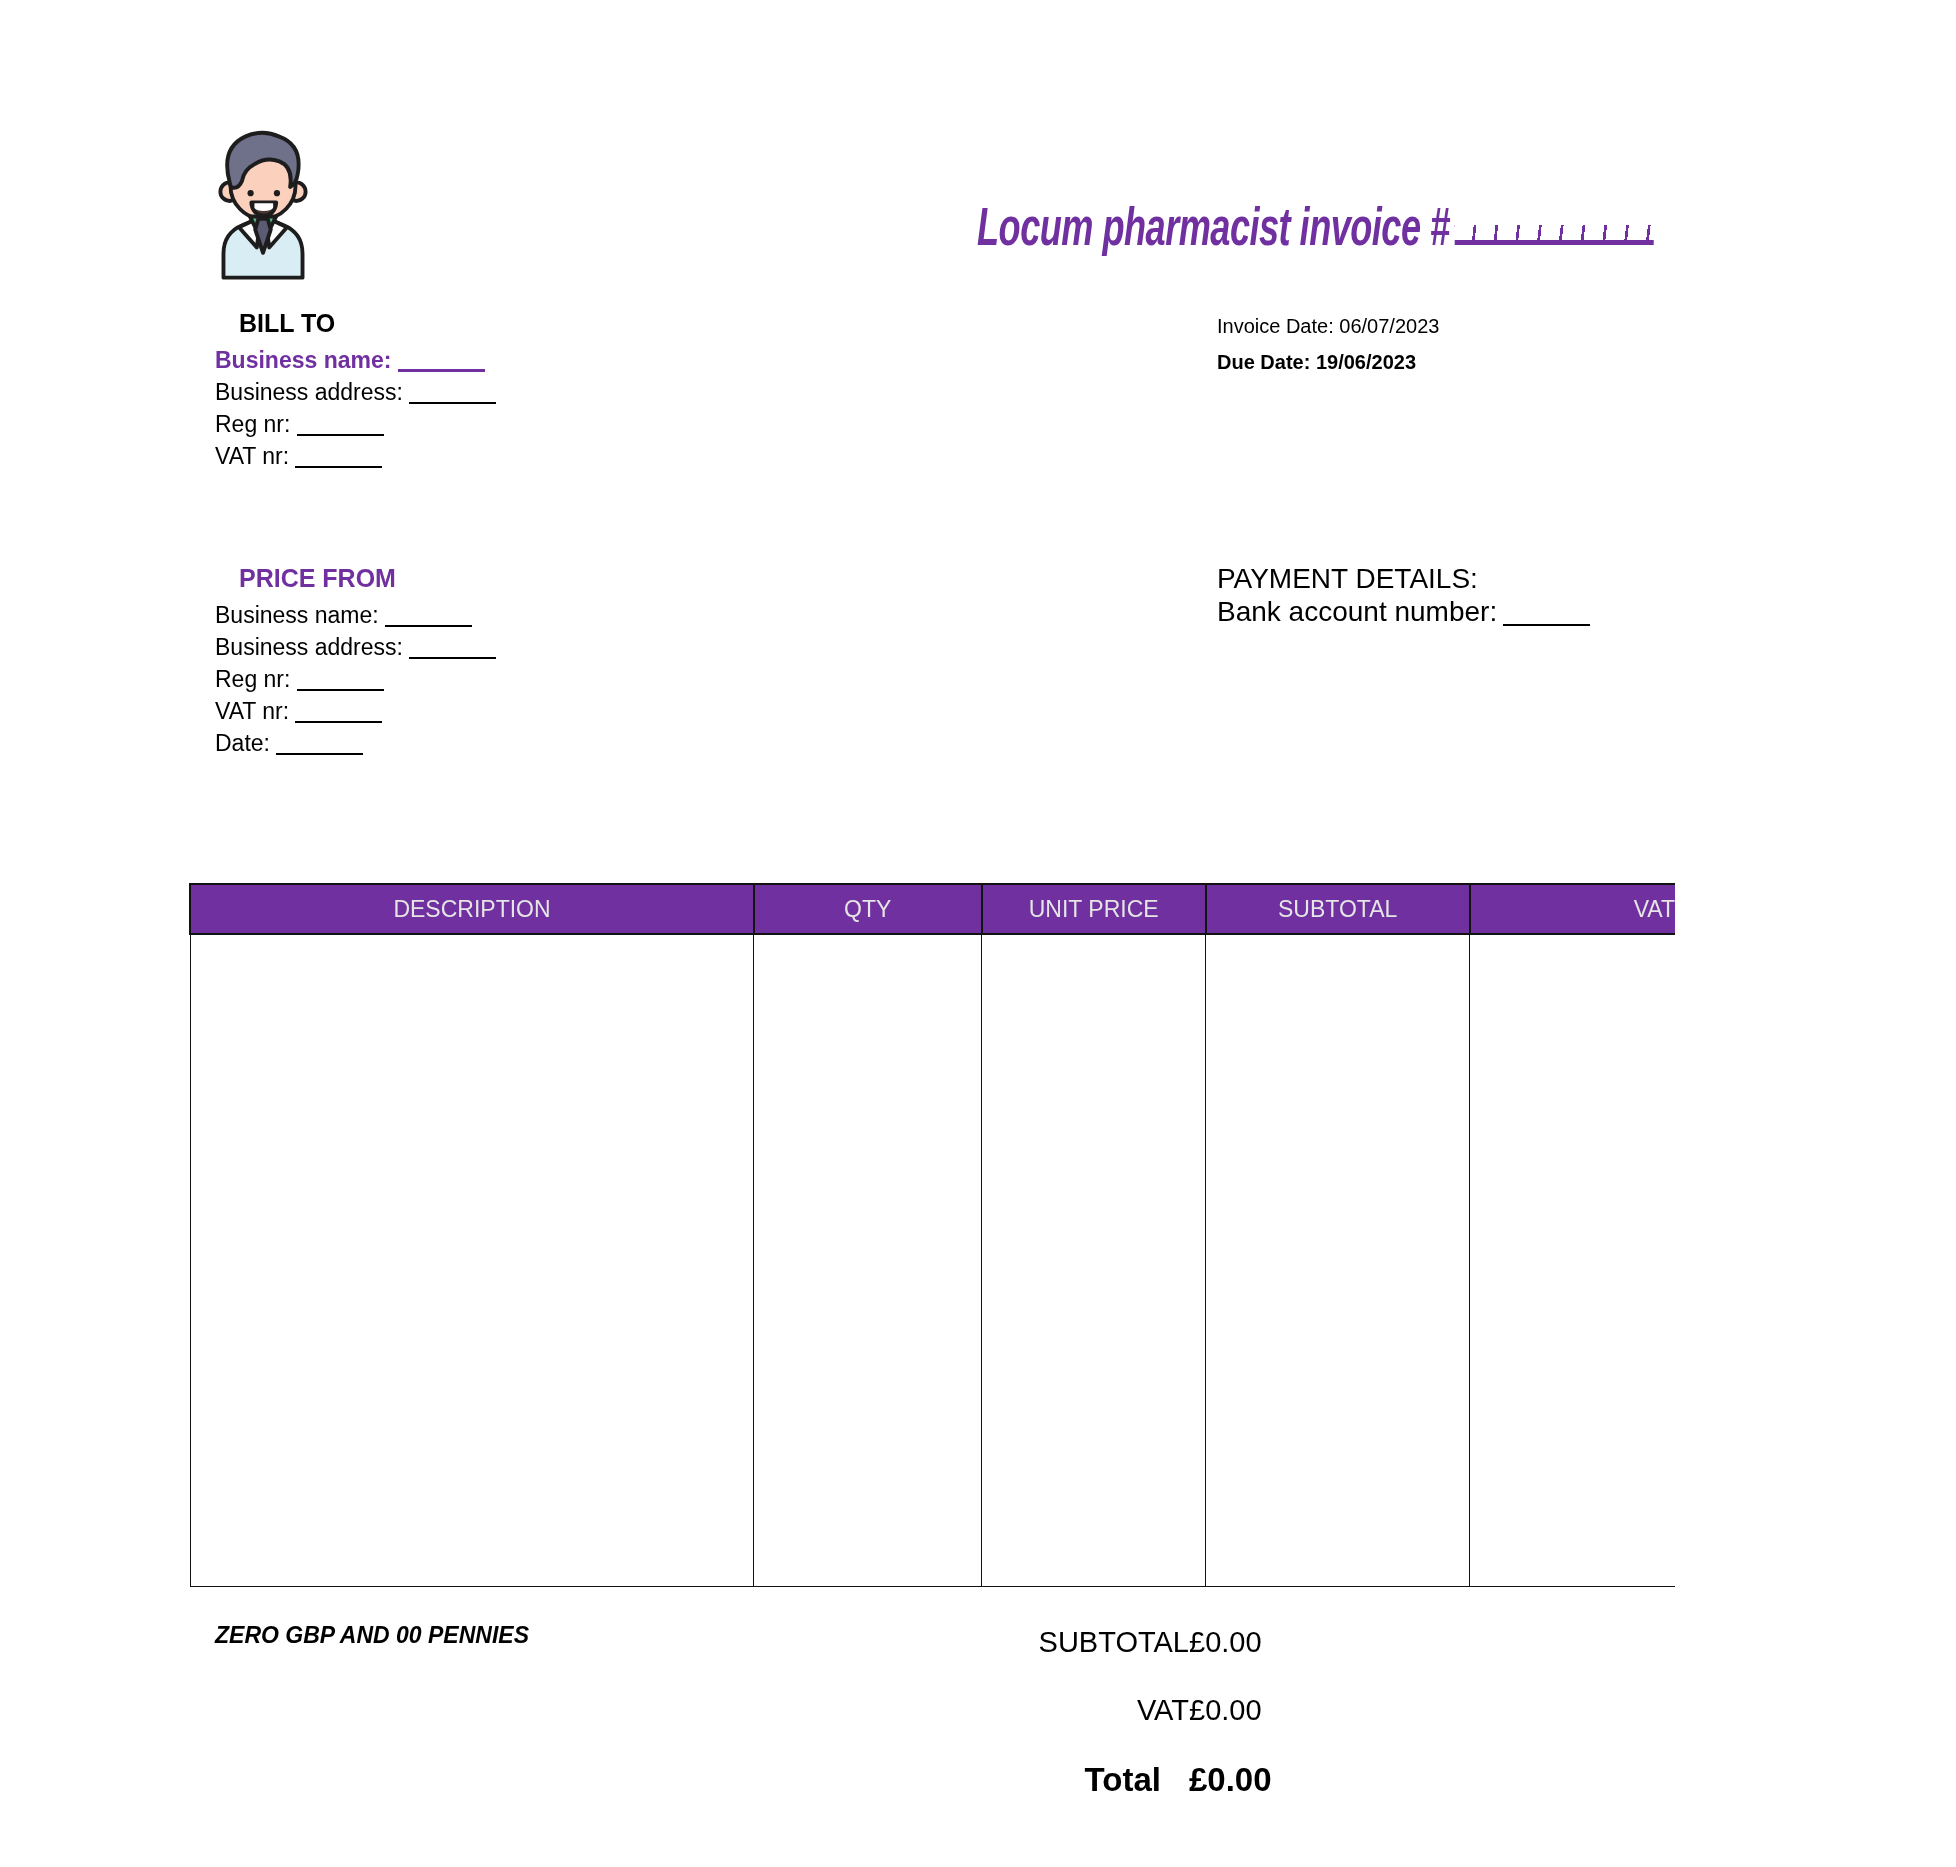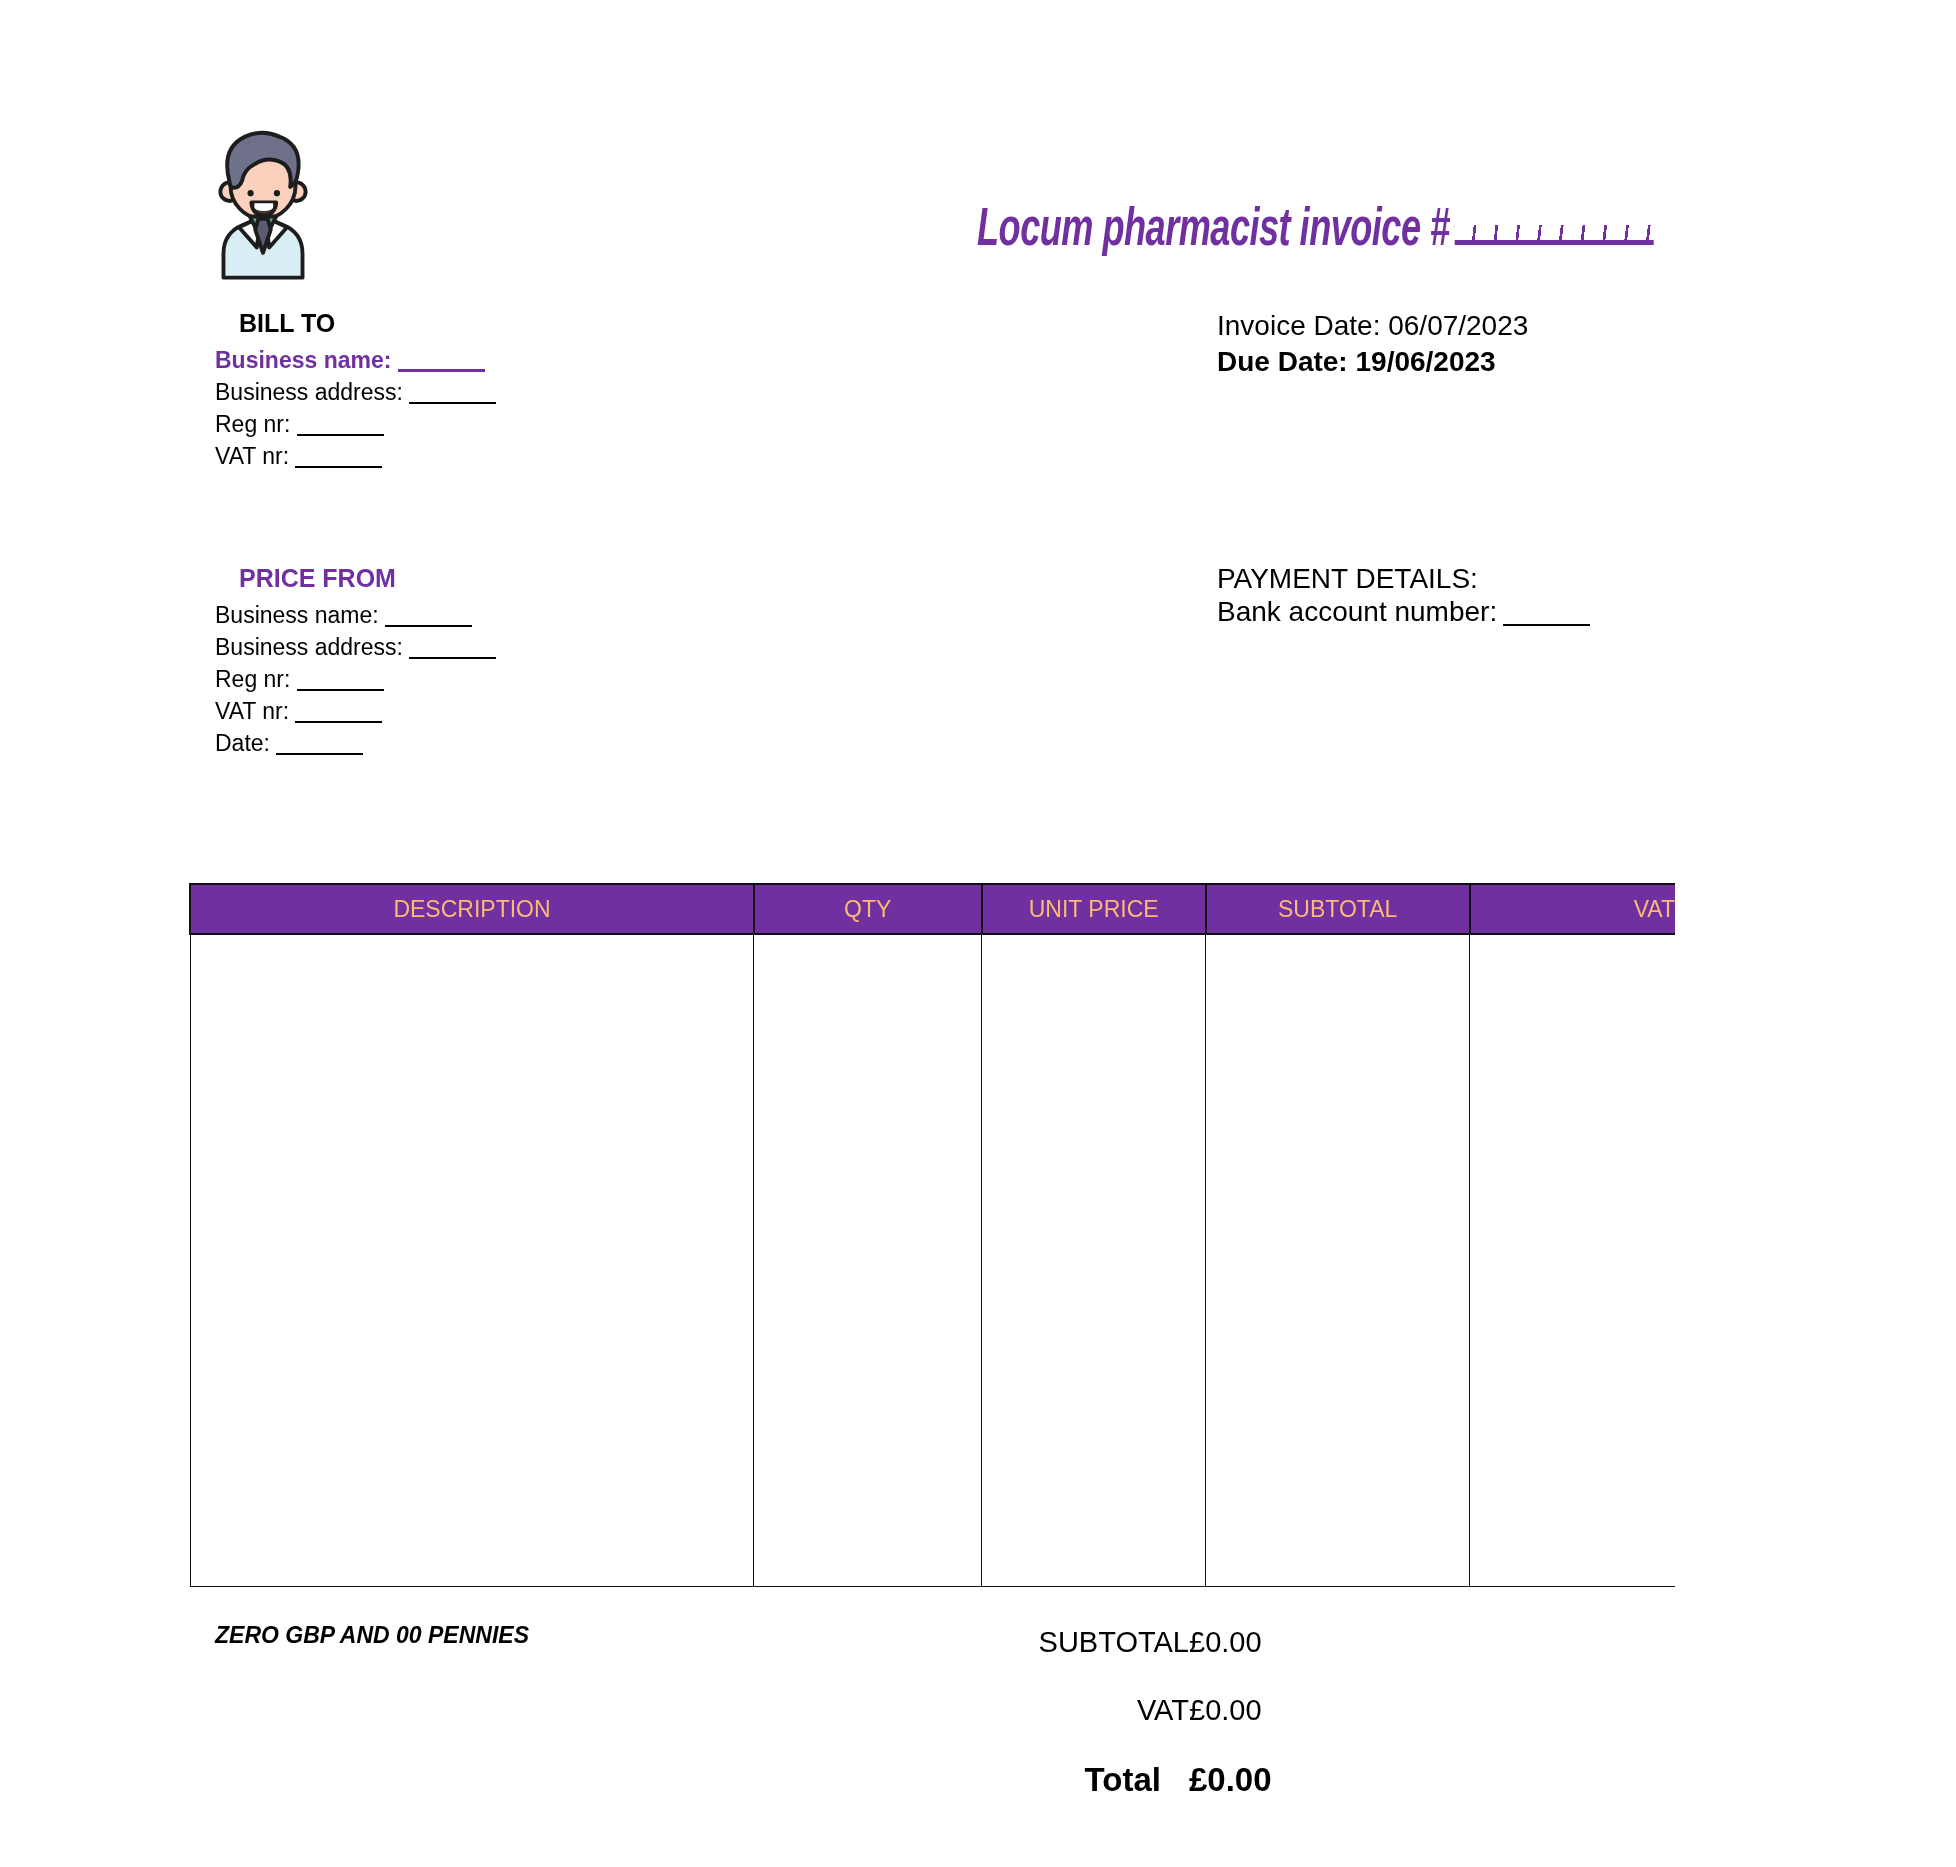--- a/index.html
+++ b/index.html
@@ -22,29 +22,29 @@
   }
   
   .block{position:absolute;font-size:23px;line-height:32px;}
   .block .hd{font-size:25px;font-weight:bold;margin-bottom:4.6px;margin-left:24px;}
   .purple{color:#7030a0;}
   .blank{
     display:inline-block;width:87px;height:23px;margin-left:6.2px;vertical-align:-4.6px;
     border-bottom:2.3px solid #000;
   }
   .blank.purple-line{border-bottom:3.1px solid #7030a0;}
-  .meta-block{position:absolute;font-size:28px;line-height:36px;}
+  .meta-block{position:absolute;font-size:20px;line-height:36px;}
   .bold{font-weight:bold;}
   
   .items-table{
     position:absolute;left:189px;top:883px;width:1651px;
     border-collapse:collapse;table-layout:fixed;
   }
   .items-table th{
-    background:#7030a0;color:#fdba74;font-size:23px;font-weight:normal;
+    background:#7030a0;color:#e5e5e5;font-size:23px;font-weight:normal;
     height:48px;border:2.3px solid #121212;text-align:center;padding:0;
   }
   .items-table td{
     border:1.5px solid #121212;height:651px;padding:0;background:#fff;
   }
   col.c-desc{width:34.2%;} col.c-qty{width:13.8%;} col.c-unit{width:13.6%;}
   col.c-sub{width:16.0%;} col.c-vat{width:22.4%;}
   
   .words{
     position:absolute;left:215px;top:1622px;

